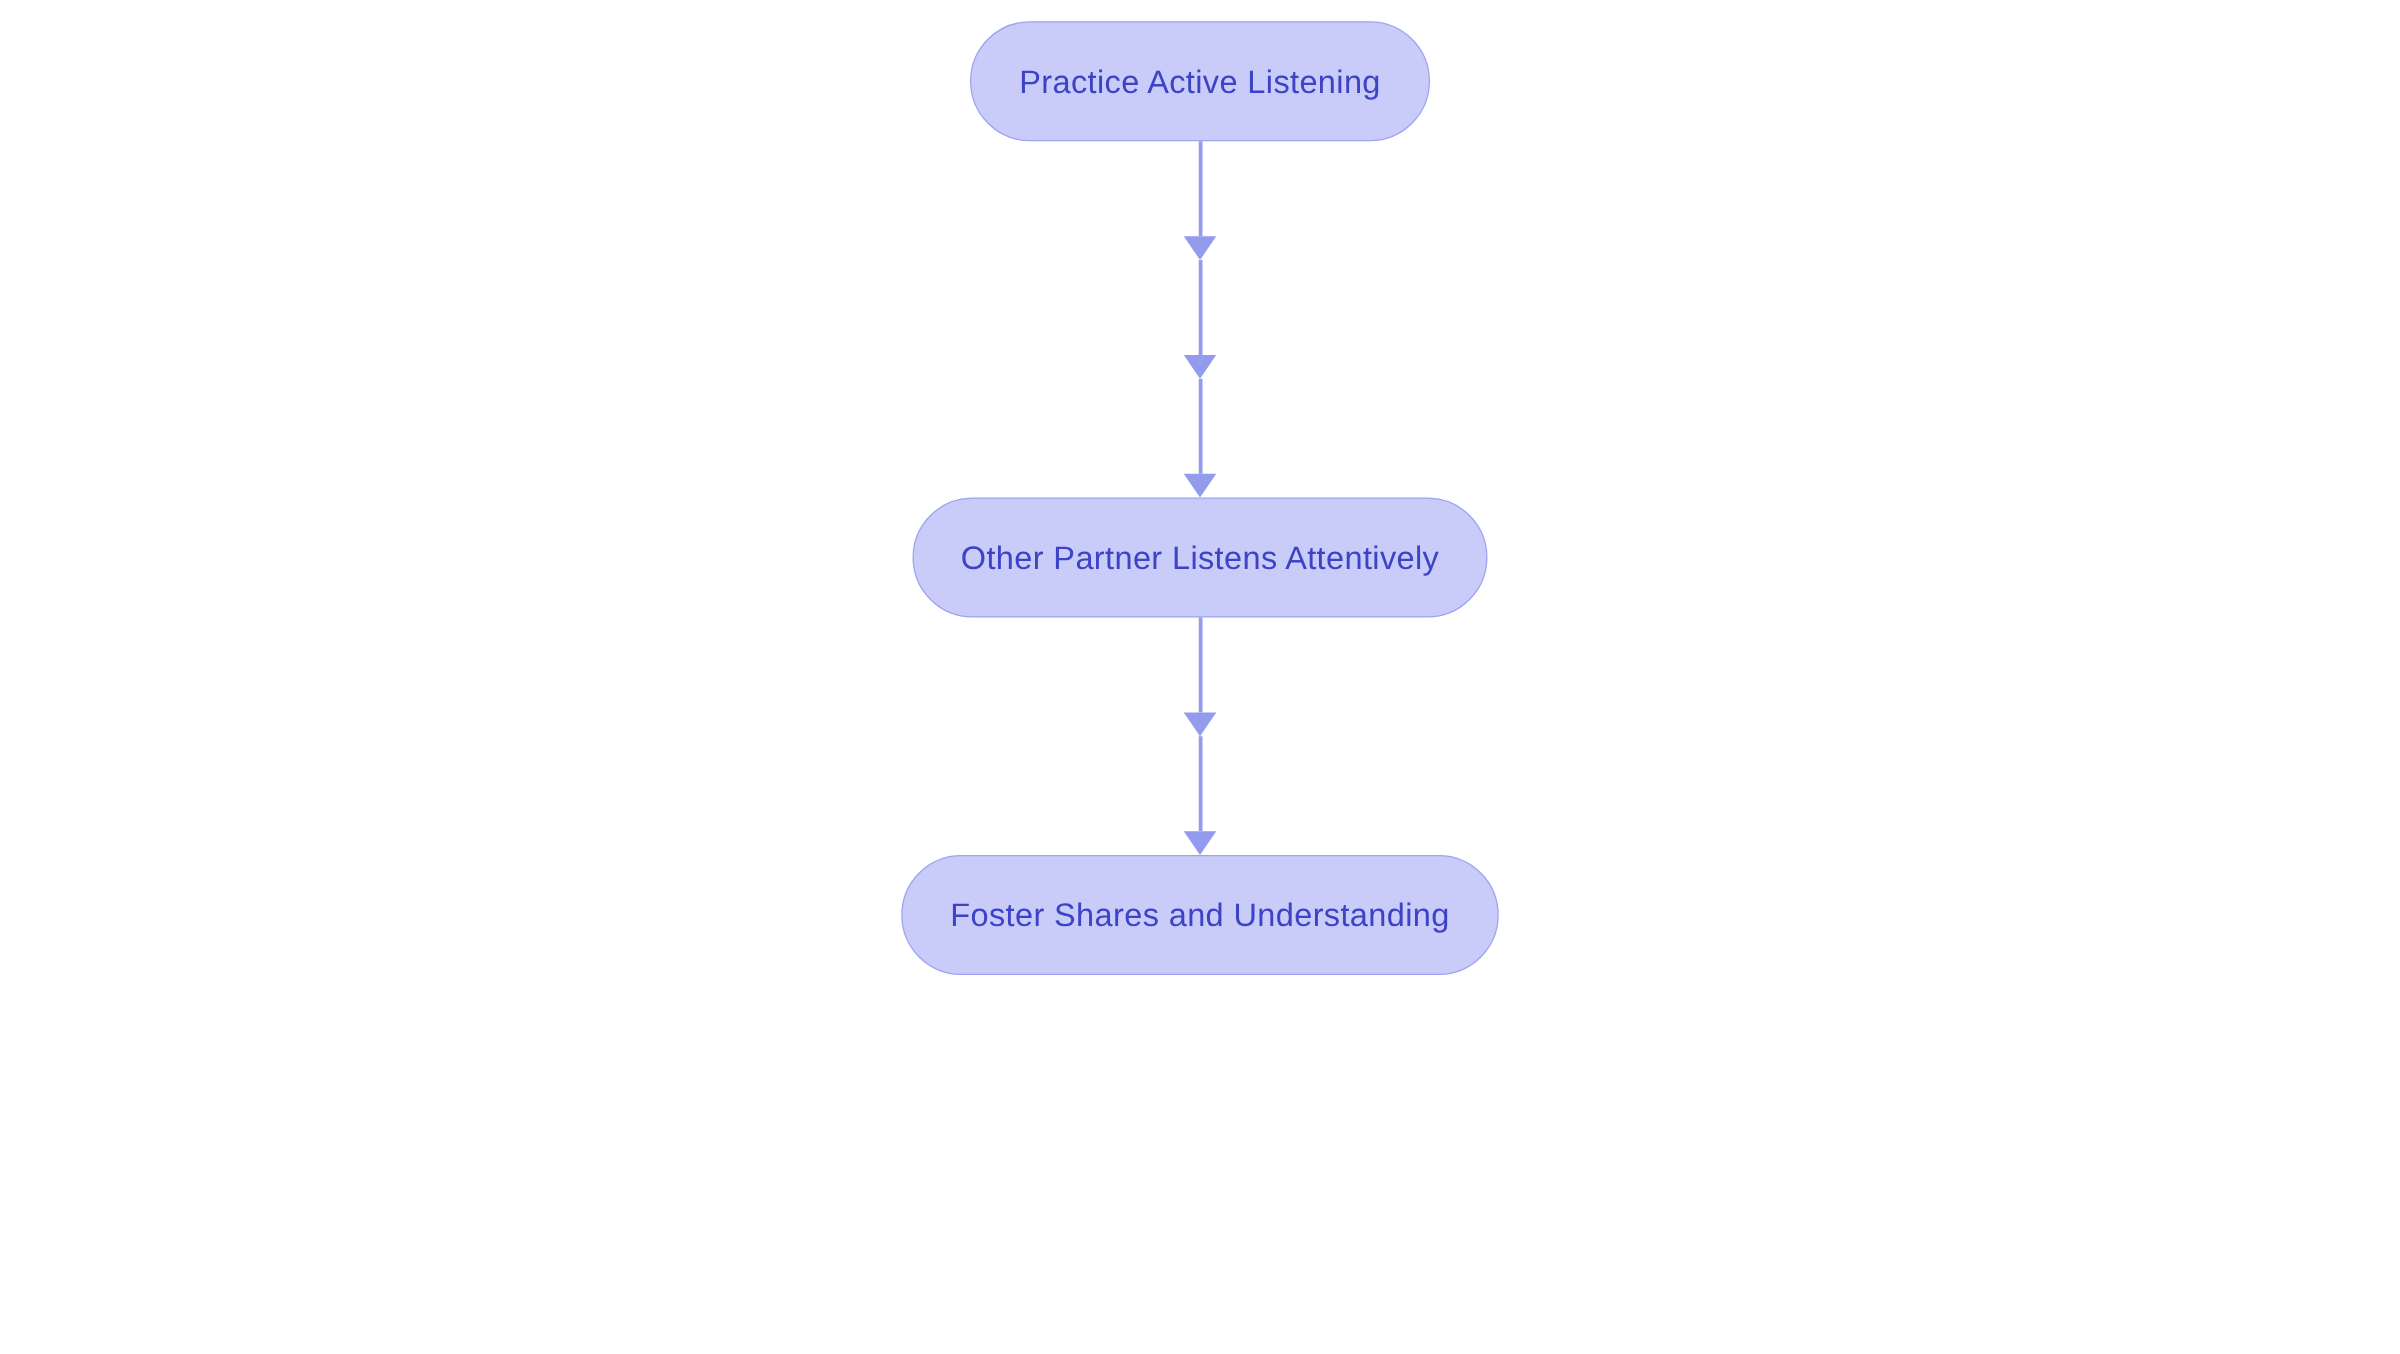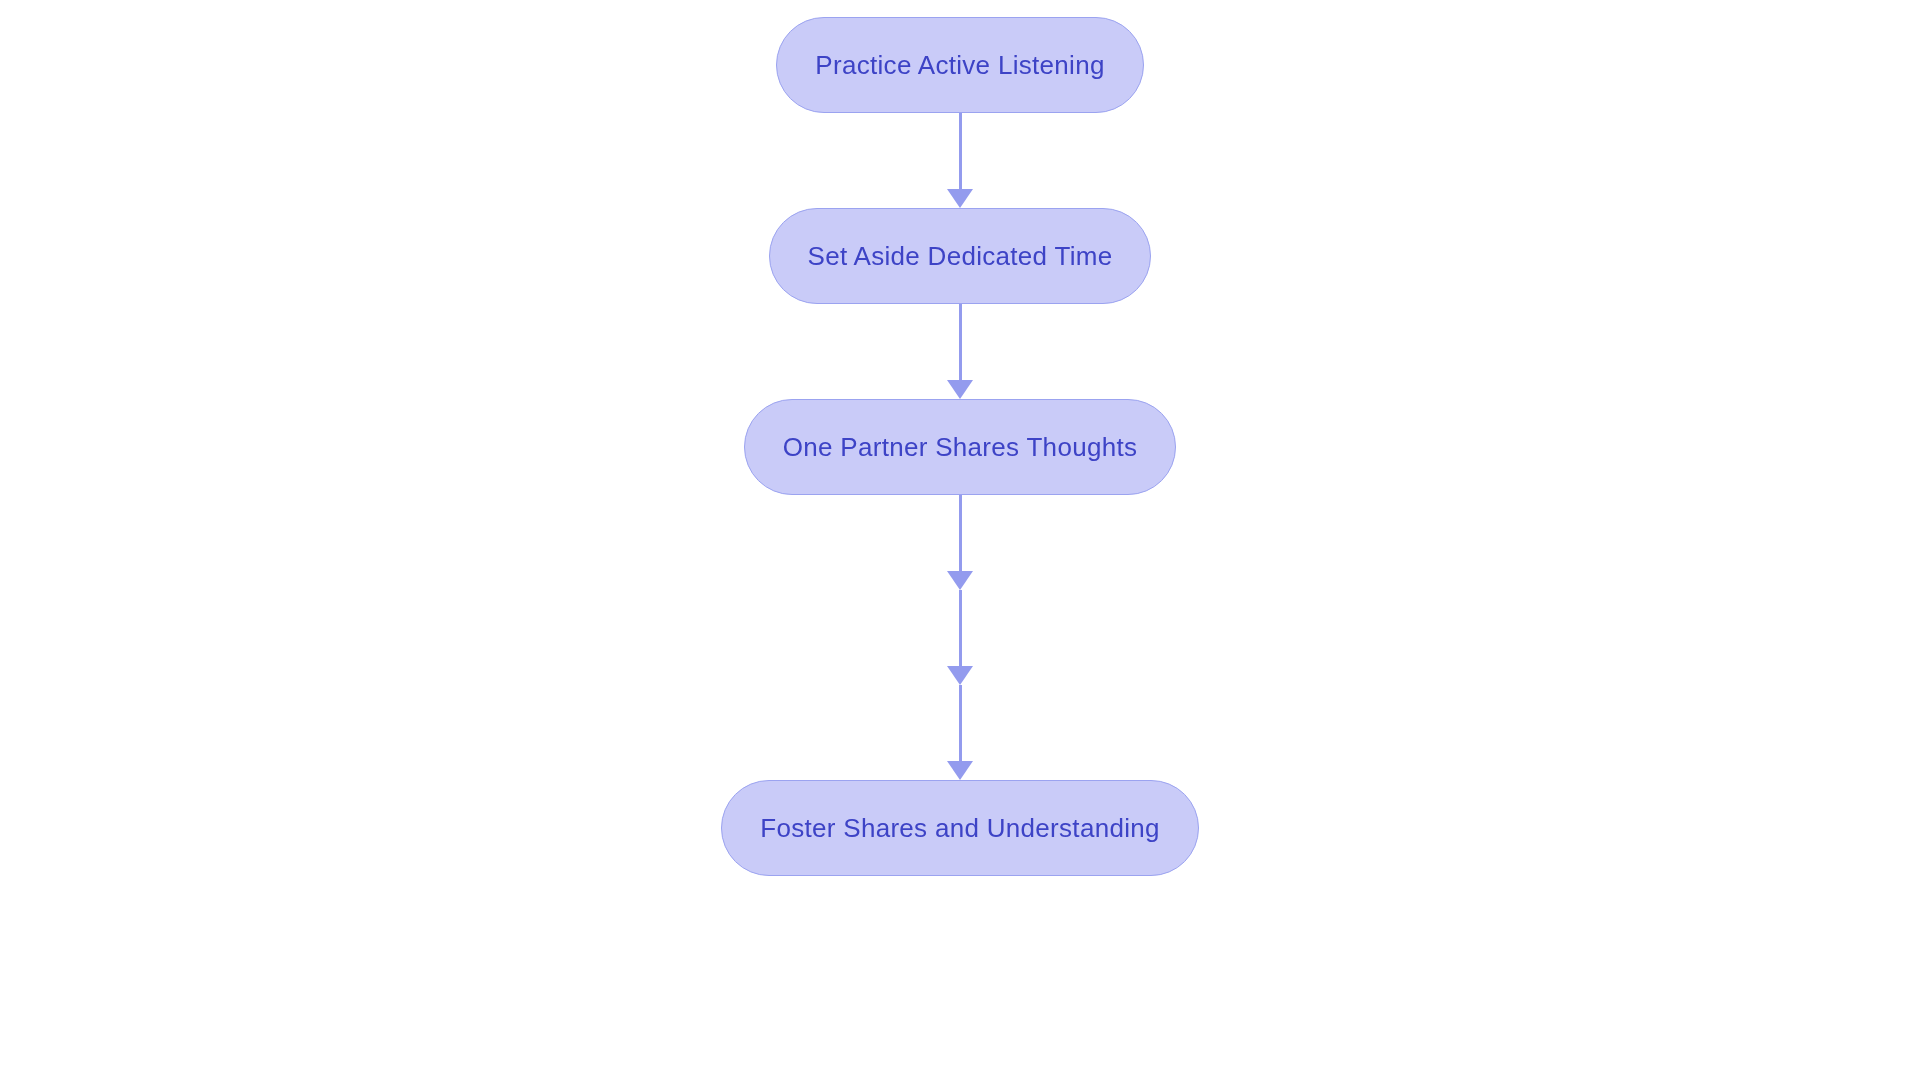--- a/index.html
+++ b/index.html
@@ -68,38 +68,35 @@
 
   <div class="node">
     <span class="node-label">Practice Active Listening</span>
   </div>
 
   <div class="connector">
     <div class="connector-line"></div>
     <div class="connector-head"></div>
   </div>
 
-  <div class="node">
-    <span class="node-label">Set Aside Dedicated Time</span>
+
+  <div class="connector">
+    <div class="connector-line"></div>
+    <div class="connector-head"></div>
   </div>
+
 
   <div class="connector">
     <div class="connector-line"></div>
     <div class="connector-head"></div>
   </div>
 
   <div class="node">
-    <span class="node-label">One Partner Shares Thoughts</span>
+    <span class="node-label">Other Partner Listens Attentively</span>
   </div>
-
-  <div class="connector">
-    <div class="connector-line"></div>
-    <div class="connector-head"></div>
-  </div>
-
 
   <div class="connector">
     <div class="connector-line"></div>
     <div class="connector-head"></div>
   </div>
 
 
   <div class="connector">
     <div class="connector-line"></div>
     <div class="connector-head"></div>

